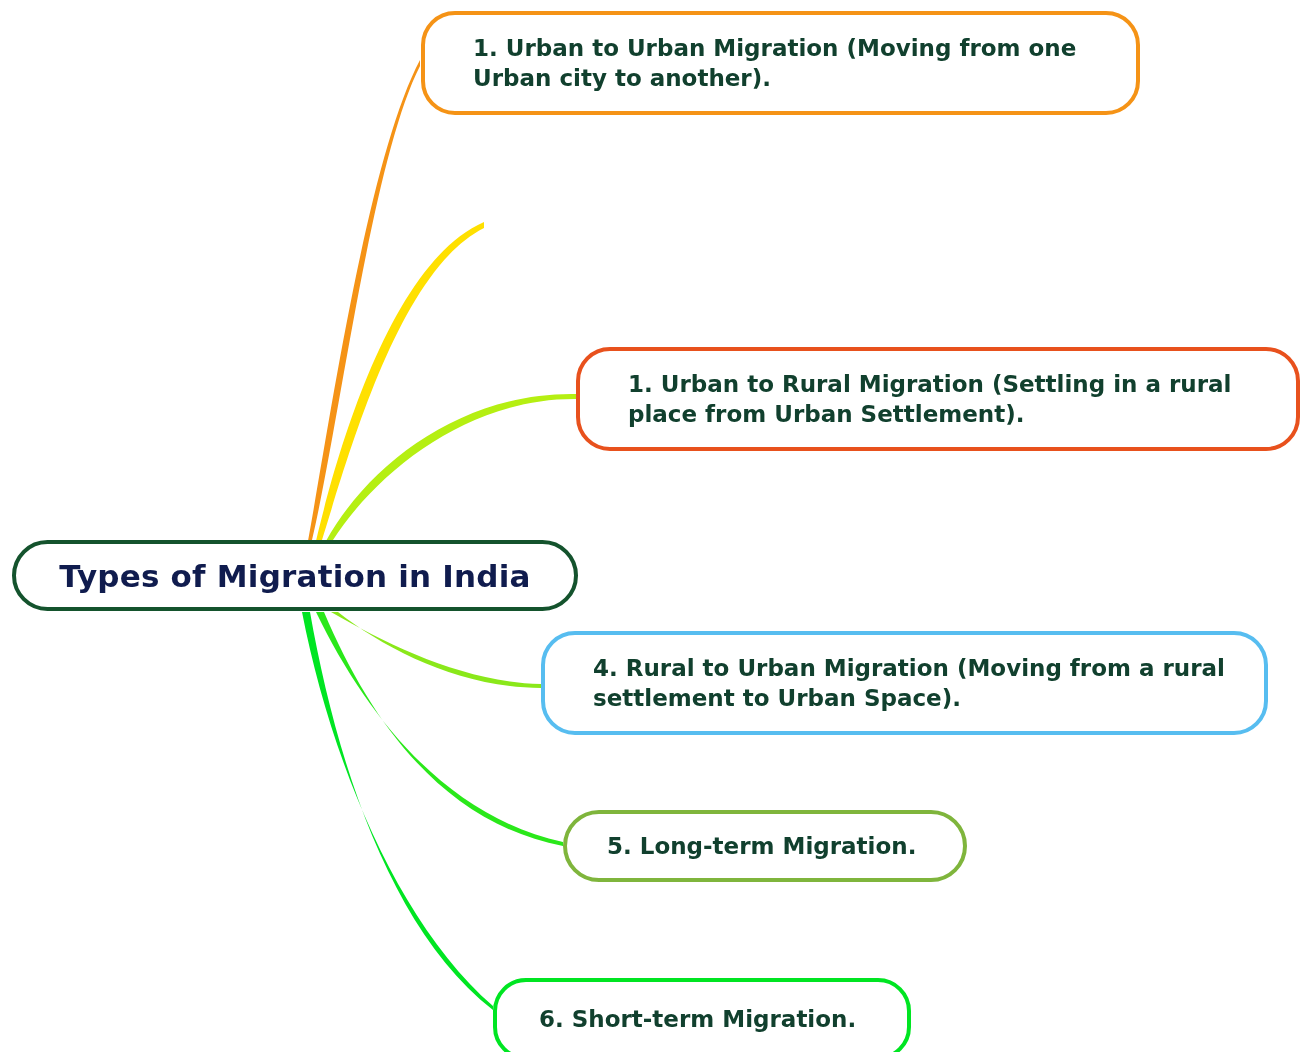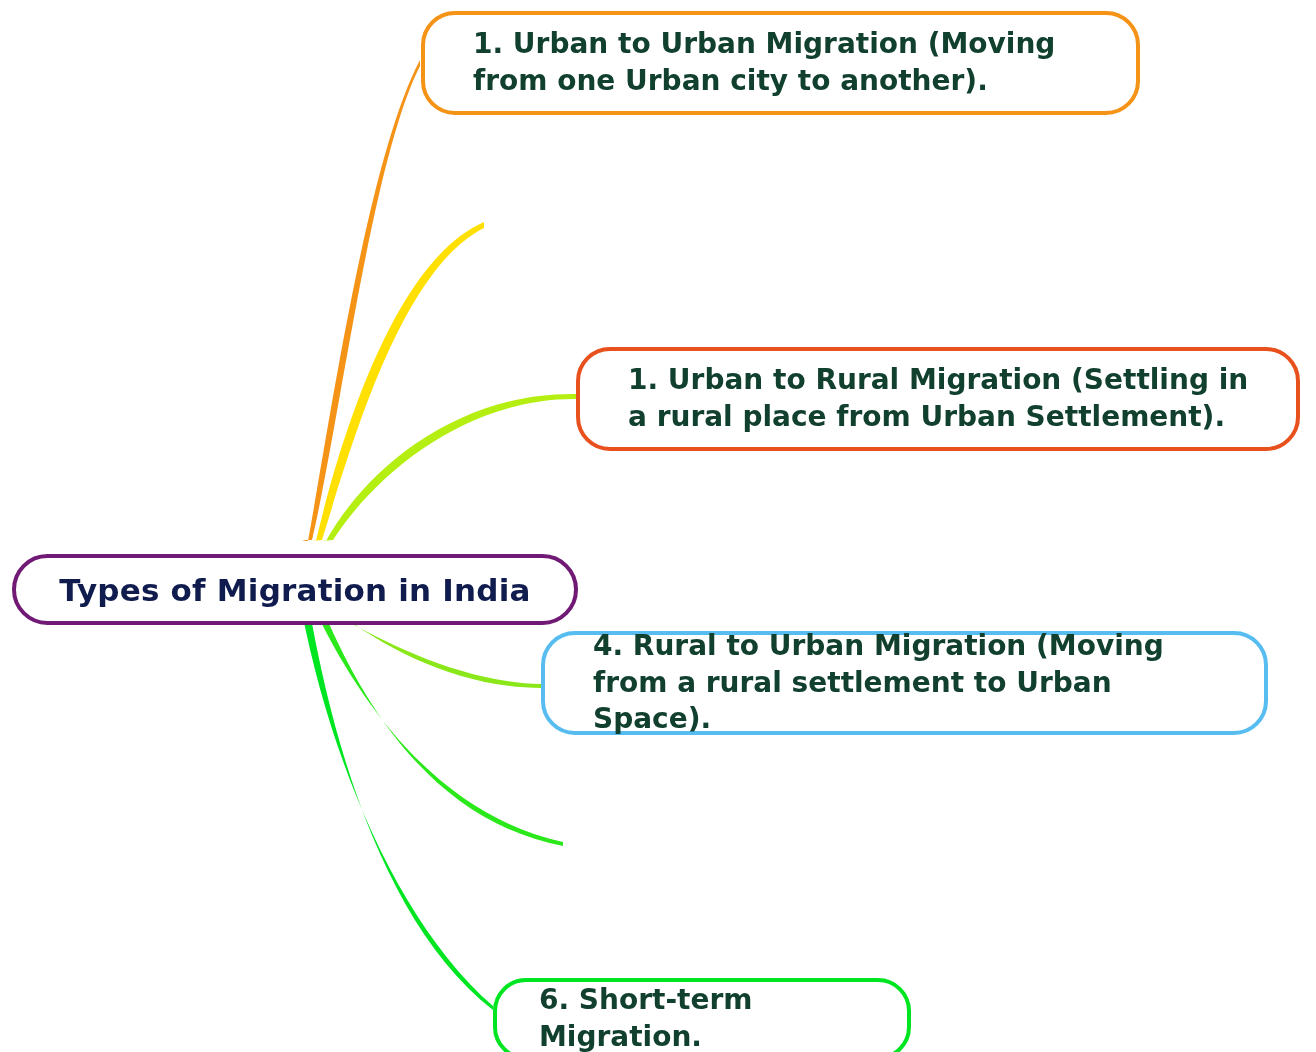--- a/index.html
+++ b/index.html
@@ -32,38 +32,38 @@
     color: #11402e;
     font-weight: bold;
   }
   .node-text {
     display: block;
     width: 100%;
   }
   
   #node-root {
     left: 12px;
-    top: 554px;
+    top: 540px;
     width: 566px;
     height: 71px;
-    border: 4px solid #701a75;
+    border: 4px solid #14532d;
     border-radius: 36px;
     color: #101c4e;
     font-size: 31px;
     justify-content: center;
     z-index: 5;
   }
   #node-root .node-text {
     text-align: center;
     letter-spacing: 0.2px;
   }
   
   .branch-node {
     z-index: 4;
-    font-size: 28px;
+    font-size: 23px;
     line-height: 1.31;
     padding: 10px 26px 10px 48px;
     border-width: 4px;
     border-style: solid;
   }
   #node-1 {
     left: 421px; top: 11px; width: 719px; height: 104px;
     border-color: #f59316; border-radius: 34px;
   }
   #node-2 {
@@ -144,18 +144,21 @@
 
 
   <div class="node branch-node" id="node-3">
     <span class="node-text">1. Urban to Rural Migration (Settling in a rural place from Urban Settlement).</span>
   </div>
 
   <div class="node branch-node" id="node-4">
     <span class="node-text">4. Rural to Urban Migration (Moving from a rural settlement to Urban Space).</span>
   </div>
 
+  <div class="node branch-node" id="node-5">
+    <span class="node-text">5. Long-term Migration.</span>
+  </div>
 
   <div class="node branch-node" id="node-6">
     <span class="node-text">6. Short-term Migration.</span>
   </div>
 
 </div>
 
 </body></html>

